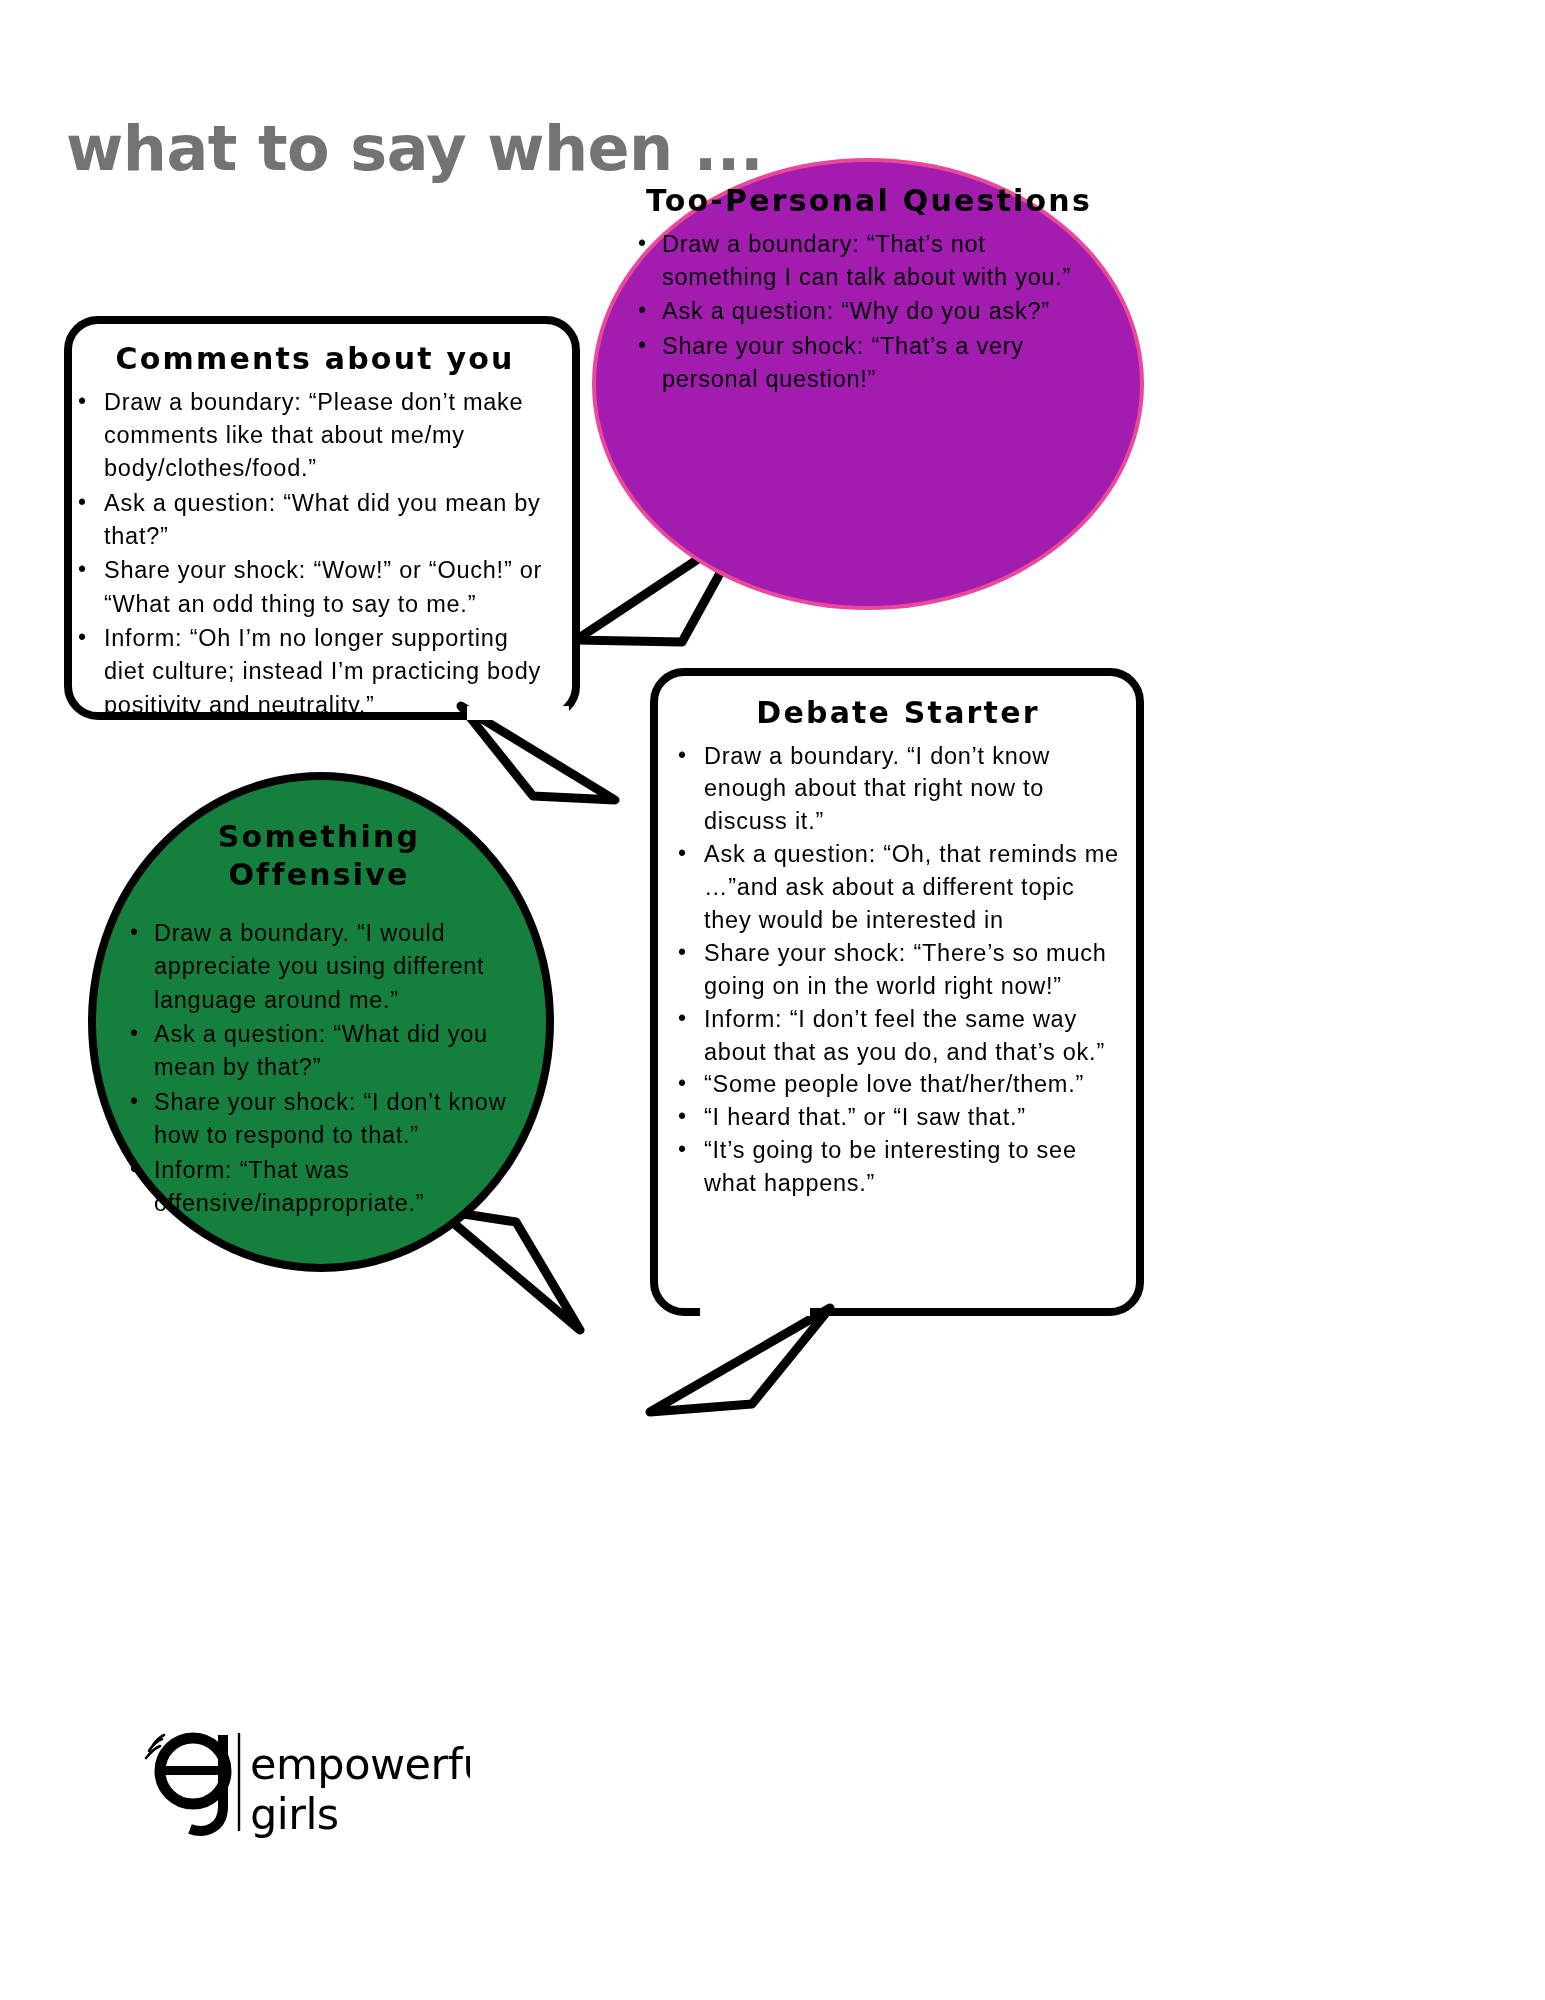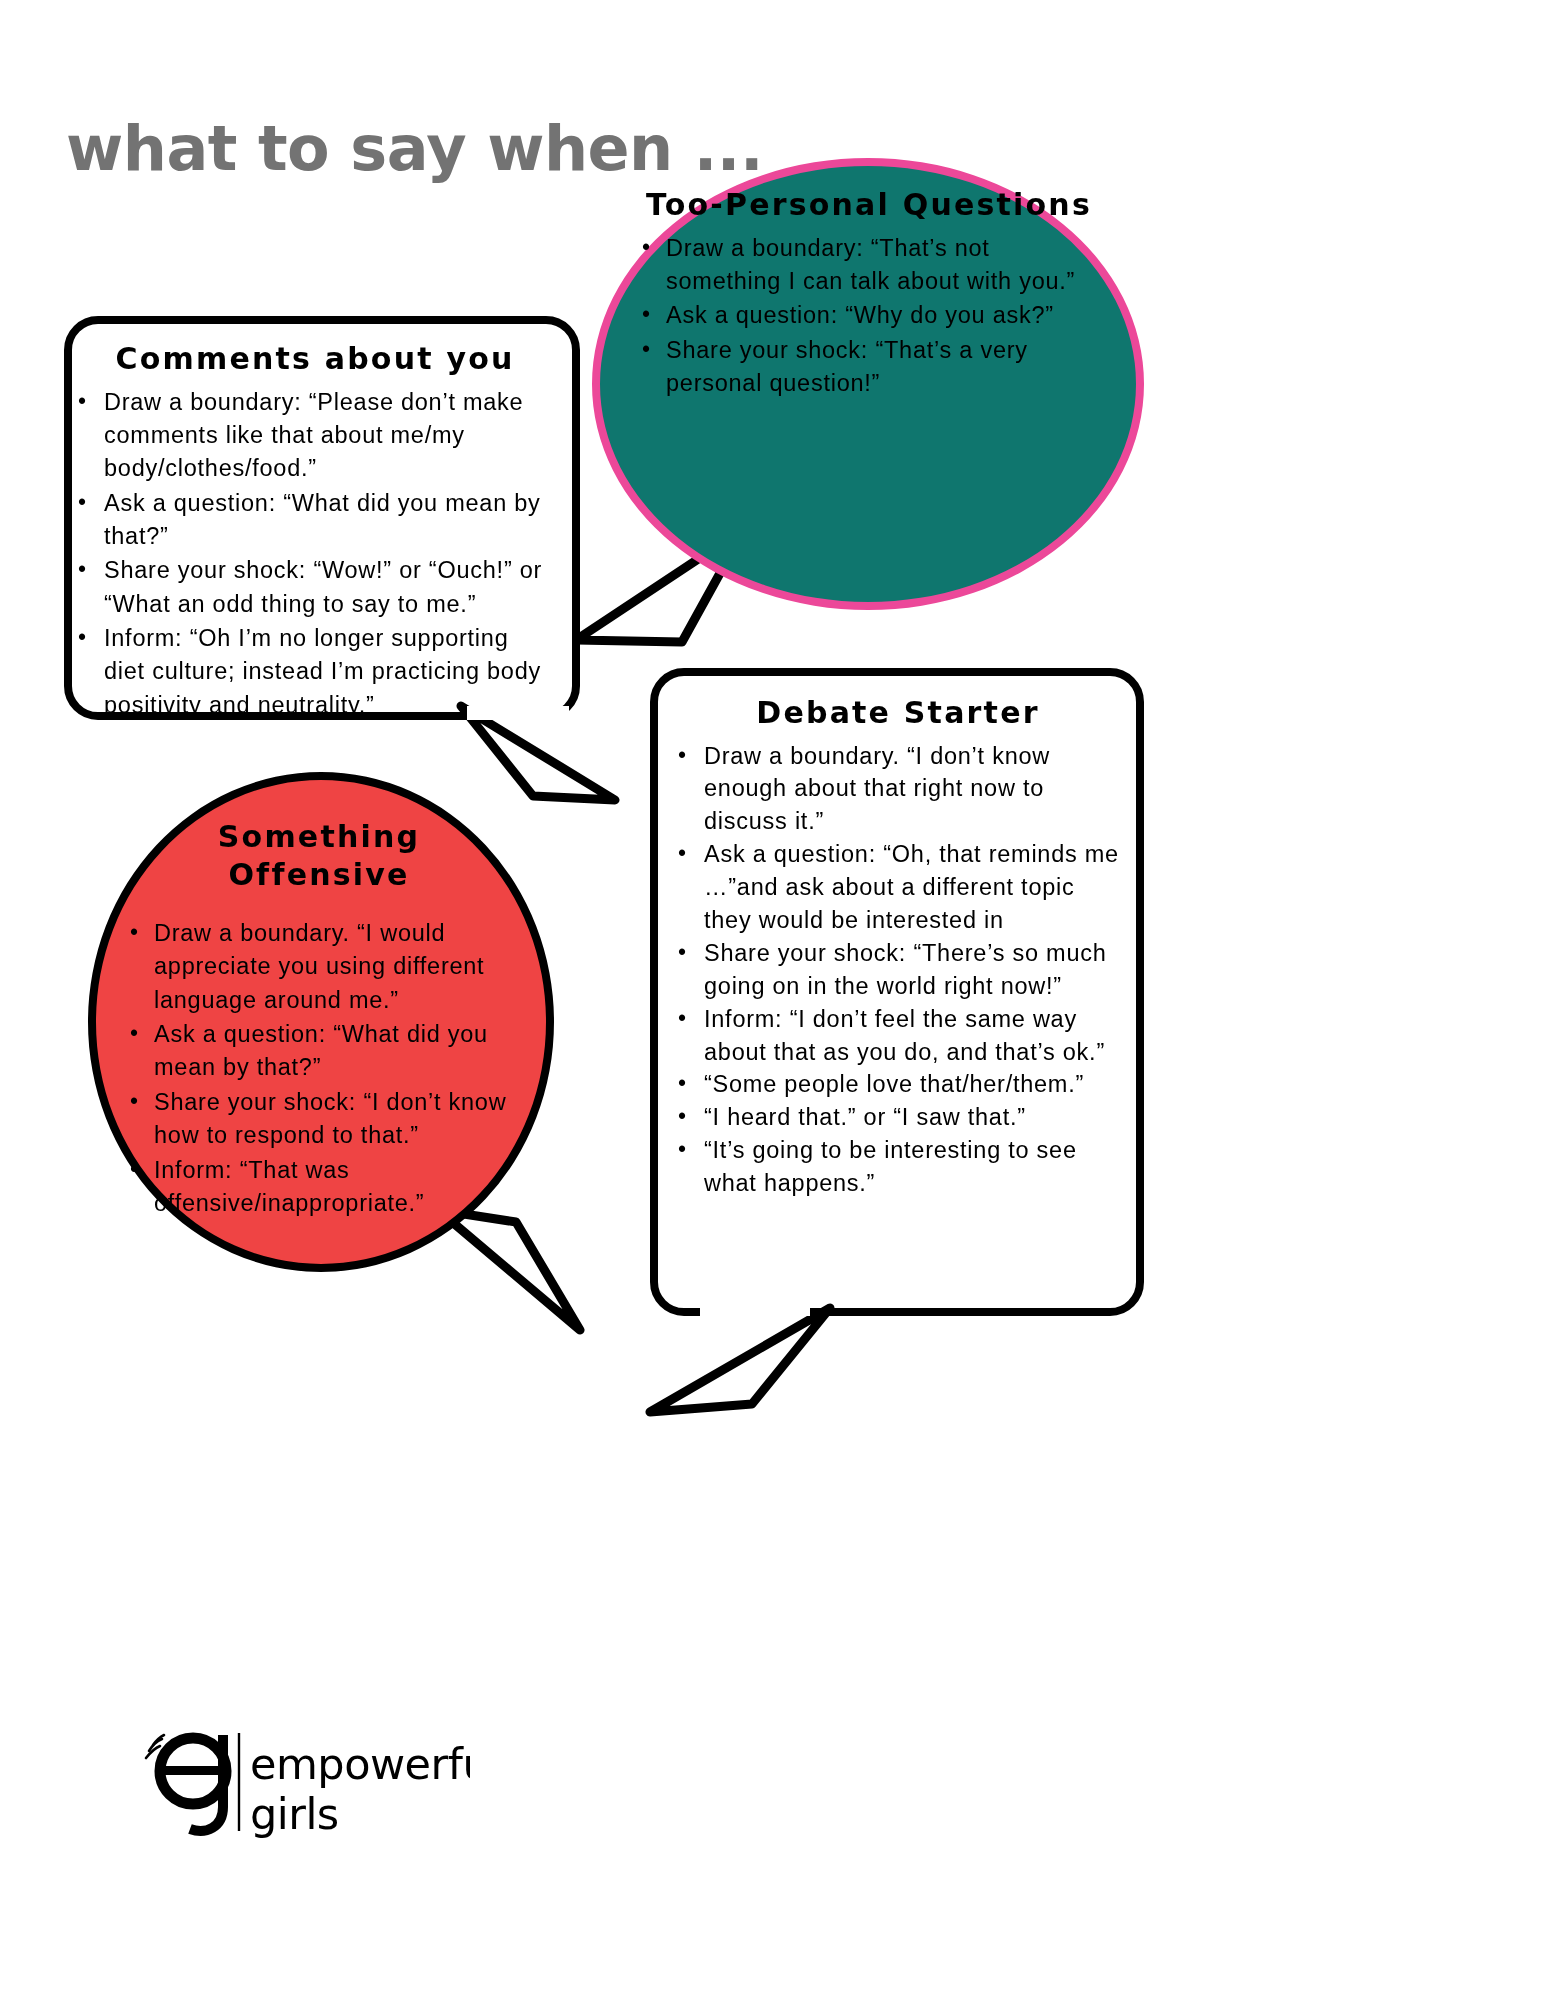--- a/index.html
+++ b/index.html
@@ -92,23 +92,23 @@
     width: 102px; height: 14px;
     background: #fff;
     z-index: 8;
   }
 
   
   #bubble-personal {
     position: absolute;
     left: 592px; top: 158px;
     width: 552px; height: 452px;
-    border: 8px solid #ec4899;
+    border: 4px solid #ec4899;
     border-radius: 50%;
-    background: #0f766e;
+    background: #a21caf;
     z-index: 4;
   }
   #bubble-personal .inner {
     padding: 20px 36px 0 38px;
   }
   #bubble-personal .bubble-title {
     text-align: center;
     margin: 0 0 8px 0;
   }
   #bubble-personal .bullets li {
@@ -121,21 +121,21 @@
     z-index: 3;
   }
 
   
   #bubble-offensive {
     position: absolute;
     left: 88px; top: 772px;
     width: 466px; height: 500px;
     border: 8px solid #000;
     border-radius: 50%;
-    background: #ef4444;
+    background: #15803d;
     z-index: 4;
   }
   #bubble-offensive .inner {
     padding: 38px 34px 0 30px;
   }
   #bubble-offensive .bubble-title {
     text-align: center;
     margin: 0 0 24px 0;
   }
   #bubble-offensive .bullets li {

